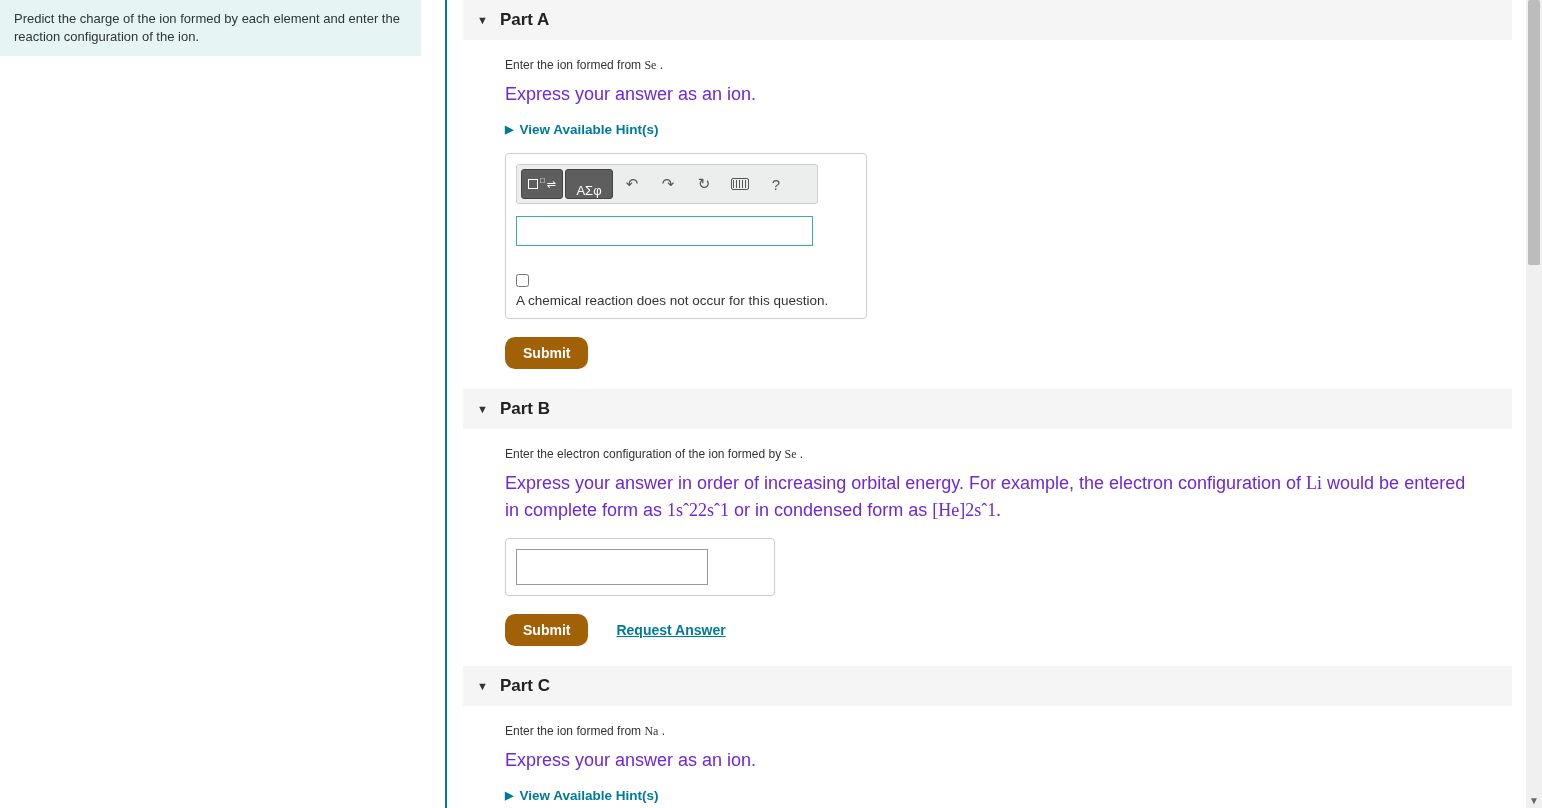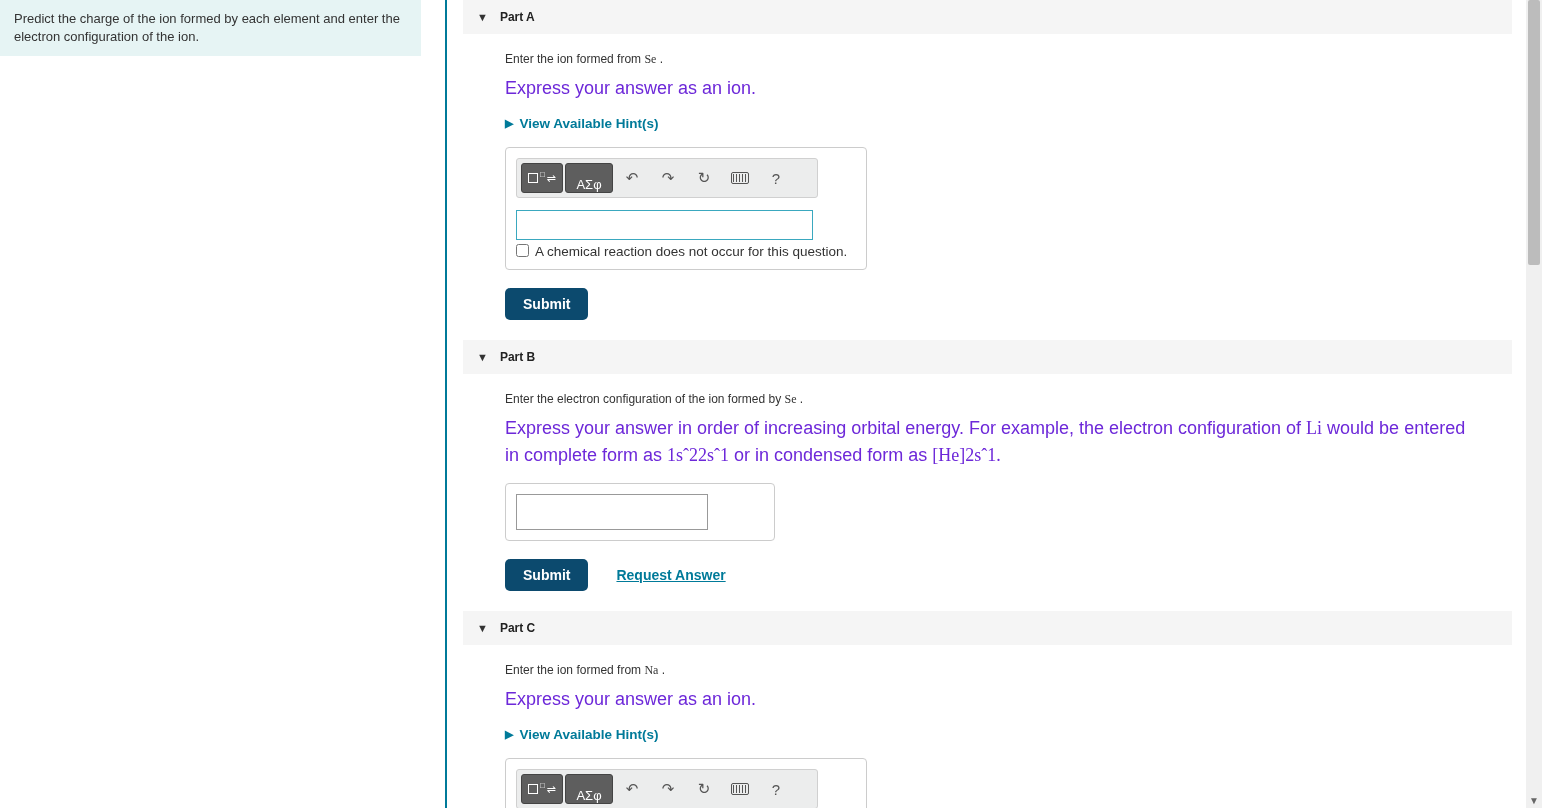--- a/index.html
+++ b/index.html
@@ -42,21 +42,21 @@
     gap: 12px;
     margin-left: -12px;
     margin-right: -40px;
   }
   .part-header .caret {
     font-size: 11px;
     color: #333;
   }
   .part-header .label {
     font-weight: bold;
-    font-size: 12px;
+    font-size: 17px;
     color: #222;
   }
   .part-body {
     padding: 18px 0 20px 30px;
   }
   .prompt-text {
     font-size: 12px;
     color: #333;
     margin-bottom: 8px;
   }
@@ -126,35 +126,36 @@
   .answer-input {
     margin-top: 12px;
     border: 1px solid #3aa8bf;
     width: 297px;
     height: 30px;
     padding: 4px 6px;
     font-size: 14px;
     outline: none;
   }
   .checkbox-row {
-    margin-top: 4px;
+    margin-top: 28px;
     display: flex;
     gap: 6px;
     font-size: 13.5px;
     color: #333;
+    flex-direction: column;
   }
   .checkbox-row input { width: 13px; height: 13px; }
   .submit-btn {
-    background: #0c4a6e;
+    background: #a16207;
     color: #fff;
     border: none;
     padding: 8px 18px;
     font-size: 14px;
     font-weight: bold;
-    border-radius: 5px;
+    border-radius: 10px;
     margin-top: 18px;
     cursor: pointer;
   }
   .req-link {
     color: #007a99;
     font-weight: bold;
     text-decoration: underline;
     font-size: 14px;
     margin-left: 28px;
     cursor: pointer;
@@ -213,21 +214,21 @@
   }
   .template-icon .box { width:10px;height:10px;border:1px solid #fff;position:relative;}
   .template-icon .sup { font-size:8px; position:relative; top:-4px;}
 </style>
 </head>
 <body>
 
 <div class="container">
   <div class="left-panel">
     <div class="instruction-box">
-      <span>Predict the charge of the ion formed by each element and enter the electron configuration of the ion.</span>
+      <span>Predict the charge of the ion formed by each element and enter the reaction configuration of the ion.</span>
     </div>
   </div>
 
   <div class="right-panel">
 
     <div class="part-header">
       <span class="caret">▼</span>
       <span class="label">Part A</span>
     </div>
     <div class="part-body">

